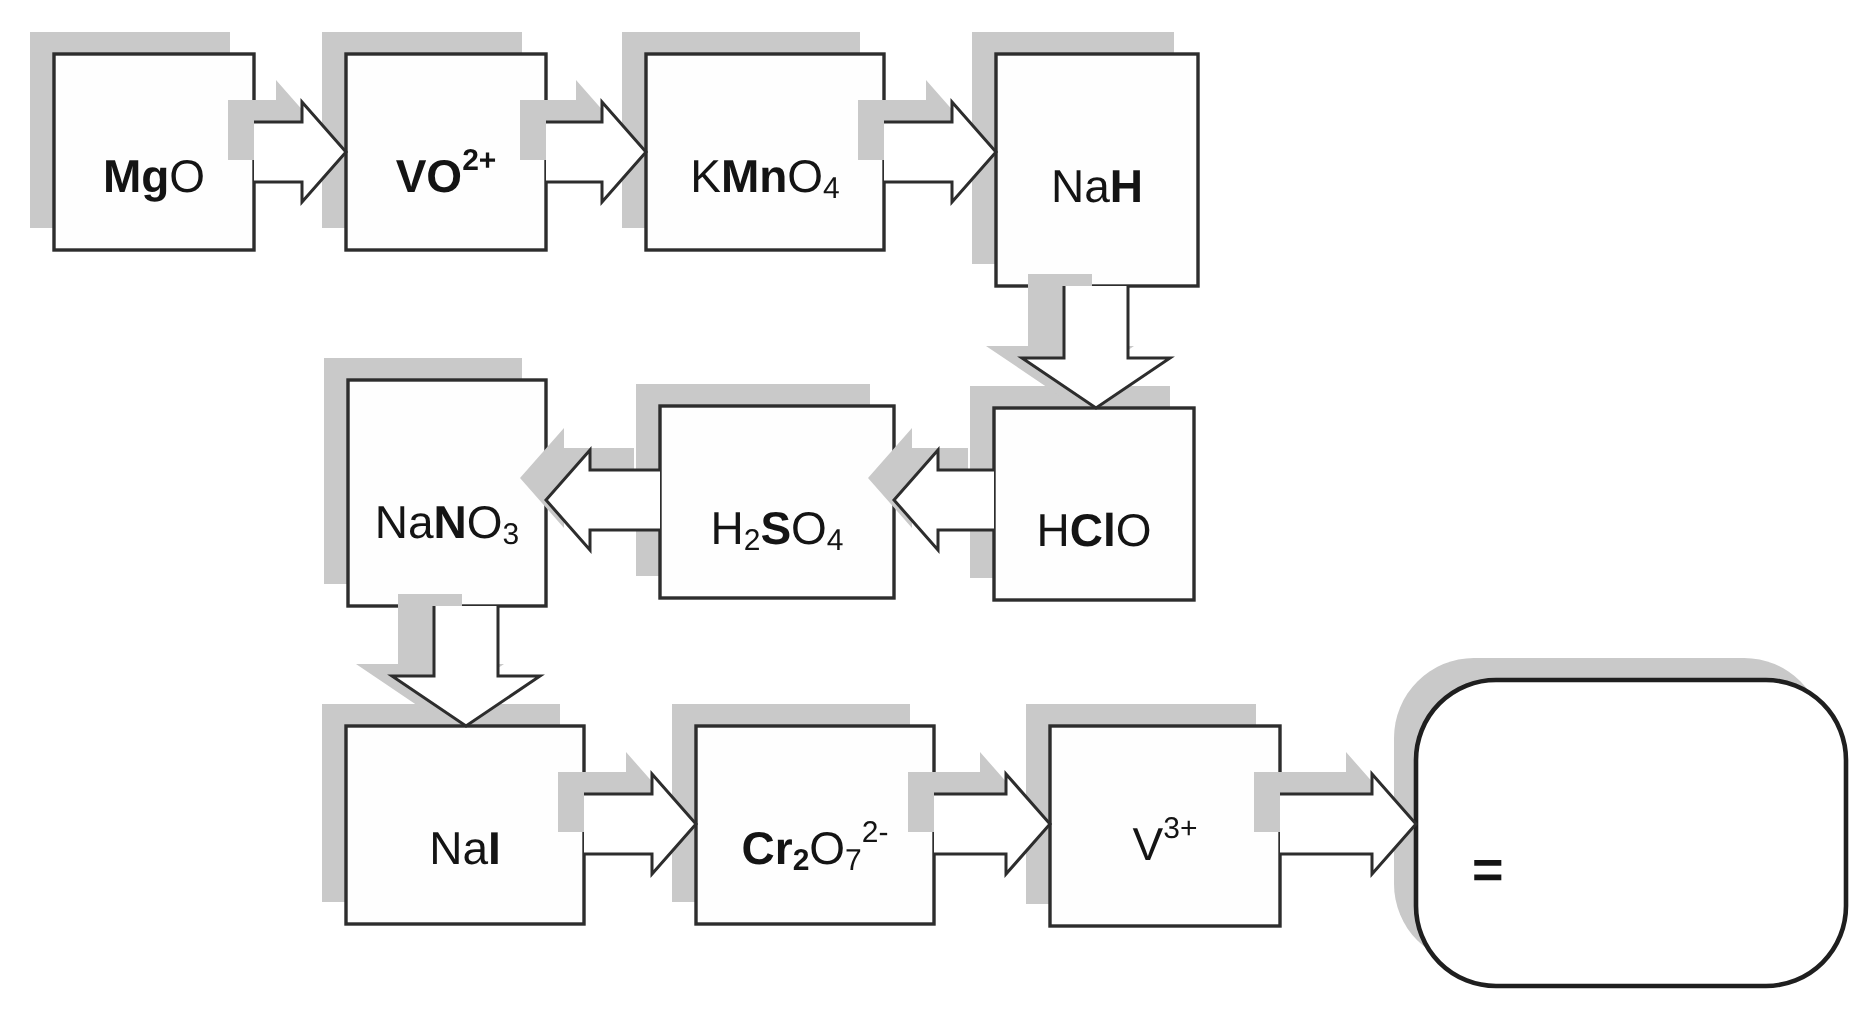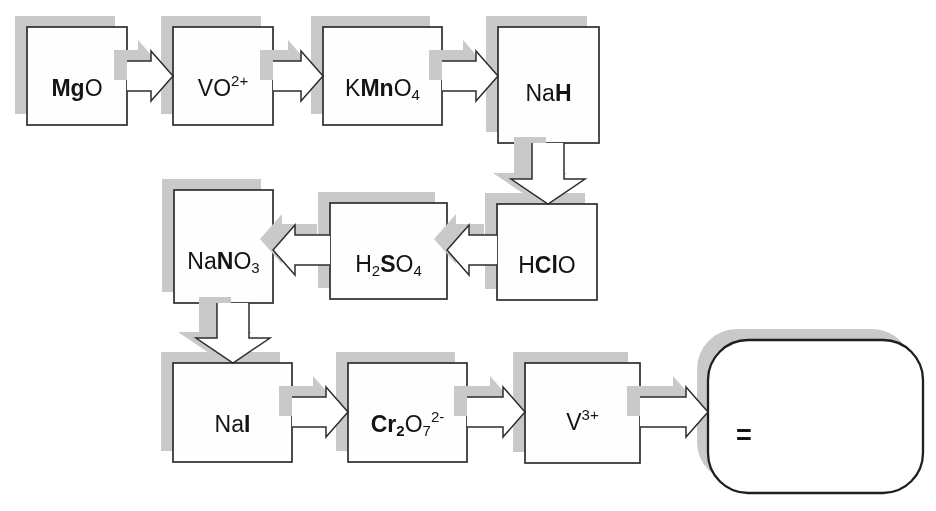--- a/index.html
+++ b/index.html
@@ -81,21 +81,21 @@
       <path class="arroww" d="M467,397 L503,397 L503,387 L525,412 L503,437 L503,427 L467,427"></path>
       <path class="arroww" d="M640,397 L686,397 L686,387 L708,412 L686,437 L686,427 L640,427"></path>
     </g>
   </svg>
 
   <div class="lbl" style="left:27px;top:27px;width:100px;height:98px;padding-top:24px;">
       <span class="b">Mg</span>
       <span>O</span>
     </div>
 
-  <div class="lbl" style="left:173px;top:27px;width:100px;height:98px;padding-top:24px;">
+  <div class="lbl" style="left:173px;top:27px;width:100px;height:98px;padding-top:24px;font-weight:bold;">
       <span>VO</span>
       <span class="sp">2+</span>
     </div>
 
   <div class="lbl" style="left:323px;top:27px;width:119px;height:98px;padding-top:24px;">
       <span>K</span>
       <span class="b">Mn</span>
       <span>O</span>
       <span class="sb">4</span>
     </div>

